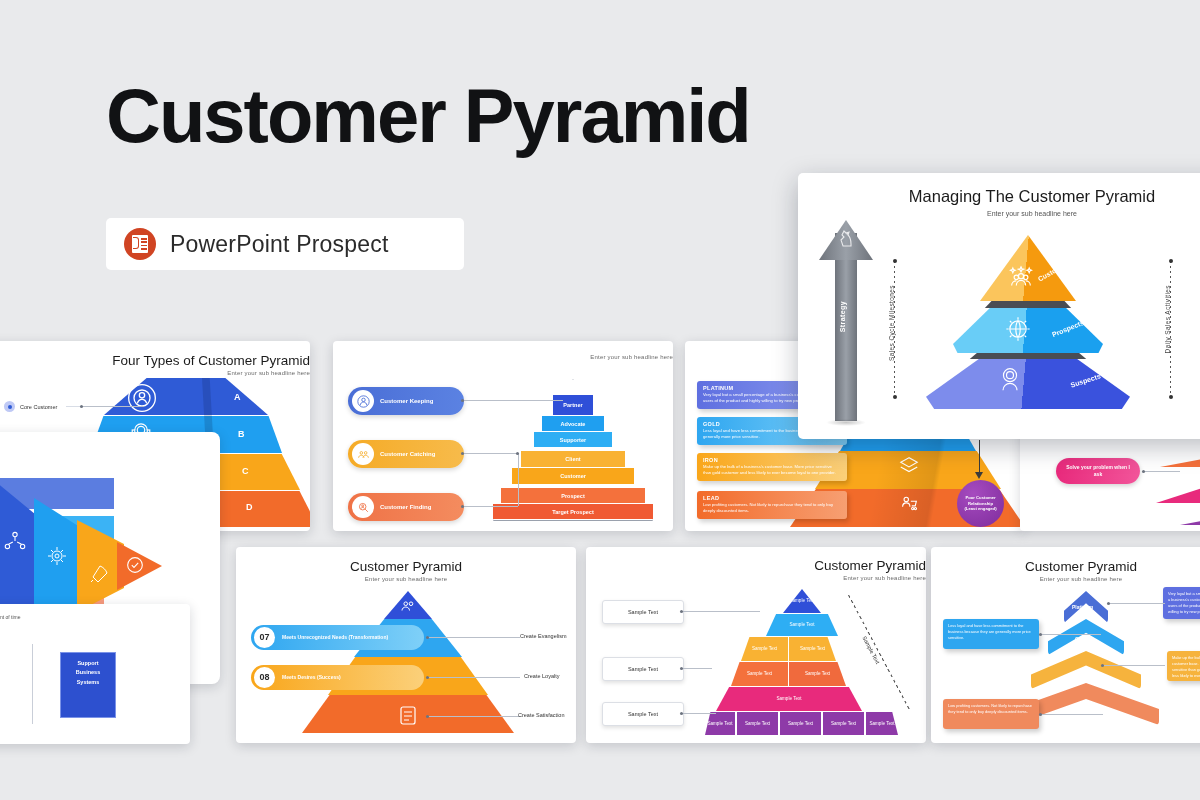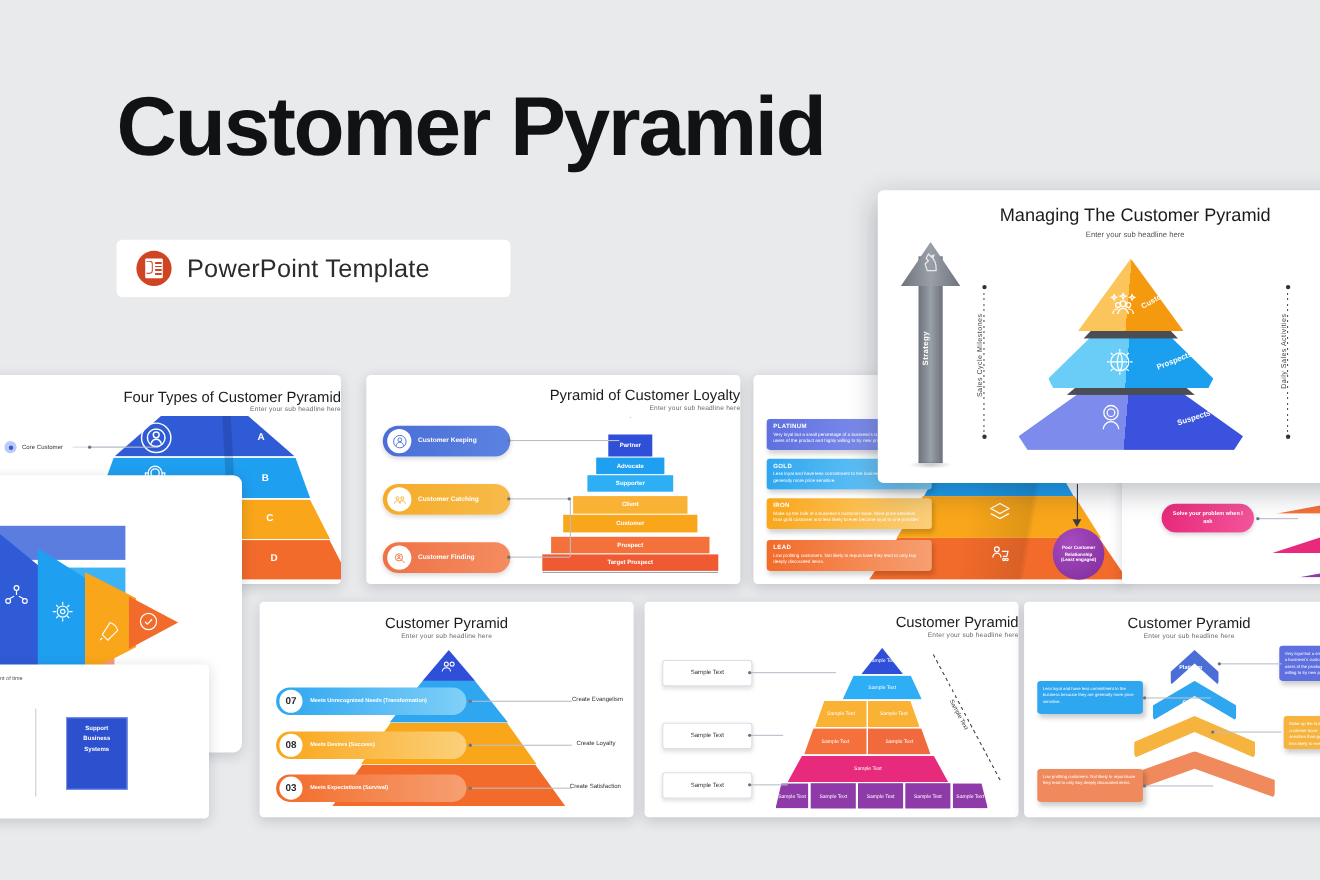--- a/index.html
+++ b/index.html
@@ -141,21 +141,21 @@
 
 <div class="stage">
 
   <div id="hero-title">Customer Pyramid</div>
 
   <div id="ppt-badge">
     <div class="pico">
       <div class="doc"></div>
         <div class="bars"></div>
     </div>
-    <div class="plabel">PowerPoint Template</div>
+    <div class="plabel">PowerPoint Prospect</div>
   </div>
 
   <div class="card" id="card-four">
     <div class="hd">
       <div class="ctitle left">Four Types of Customer Pyramid</div>
       <div class="csub left">Enter your sub headline here</div>
     </div>
 
     <div class="legend">
       <div class="row">
@@ -202,21 +202,20 @@
           <rect x="5" y="8" width="2" height="3"></rect>
           <rect x="17" y="8" width="2" height="3"></rect>
       </svg>
     </div>
     <div class="connector" style="left:118px;top:65px;width:62px;"></div>
     <div class="connector" style="left:118px;top:103px;width:62px;"></div>
   </div>
 
   <div class="card" id="card-loyal">
     <div class="hd">
-      <div class="ctitle left">Pyramid of Customer Loyalty</div>
       <div class="csub left">Enter your sub headline here</div>
     </div>
 
     <div class="pill" style="left:15px;top:46px;width:112px;background:linear-gradient(90deg,#4a6ed6,#5b82e2);">
       <span class="circ">
         <svg width="13" height="13" viewBox="0 0 24 24" fill="none" stroke="#4a6ed6" stroke-width="1.6">
           <circle cx="12" cy="9" r="3.2"></circle>
             <path d="M6 19c0-3.3 2.7-6 6-6s6 2.7 6 6"></path>
             <circle cx="12" cy="12" r="10.5"></circle>
         </svg>
@@ -370,24 +369,20 @@
         </svg>
     </div>
 
     <div class="numpill" style="left:15px;top:78px;width:170px;background:linear-gradient(90deg,#2ea6f0,#7fd0f8);">
       <span class="num" style="color:#2b2b2b">07</span>
       <span>Meets Unrecognized Needs (Transformation)</span>
     </div>
     <div class="numpill" style="left:15px;top:118px;width:170px;background:linear-gradient(90deg,#f9a61a,#fbd07a);">
       <span class="num" style="color:#2b2b2b">08</span>
       <span>Meets Desires (Success)</span>
-    </div>
-    <div class="numpill" style="left:15px;top:157px;width:170px;background:linear-gradient(90deg,#f26b2a,#f79f72);">
-      <span class="num" style="color:#2b2b2b">03</span>
-      <span>Meets Expectations (Survival)</span>
     </div>
 
     <div class="connector" style="left:192px;top:90px;width:92px;"></div>
     <div class="connector" style="left:192px;top:130px;width:92px;"></div>
     <div class="connector" style="left:192px;top:169px;width:92px;"></div>
     <div class="outlabel" style="left:284px;top:86px;">Create Evangelism</div>
     <div class="outlabel" style="left:288px;top:126px;">Create Loyalty</div>
     <div class="outlabel" style="left:282px;top:165px;">Create Satisfaction</div>
   </div>
 

